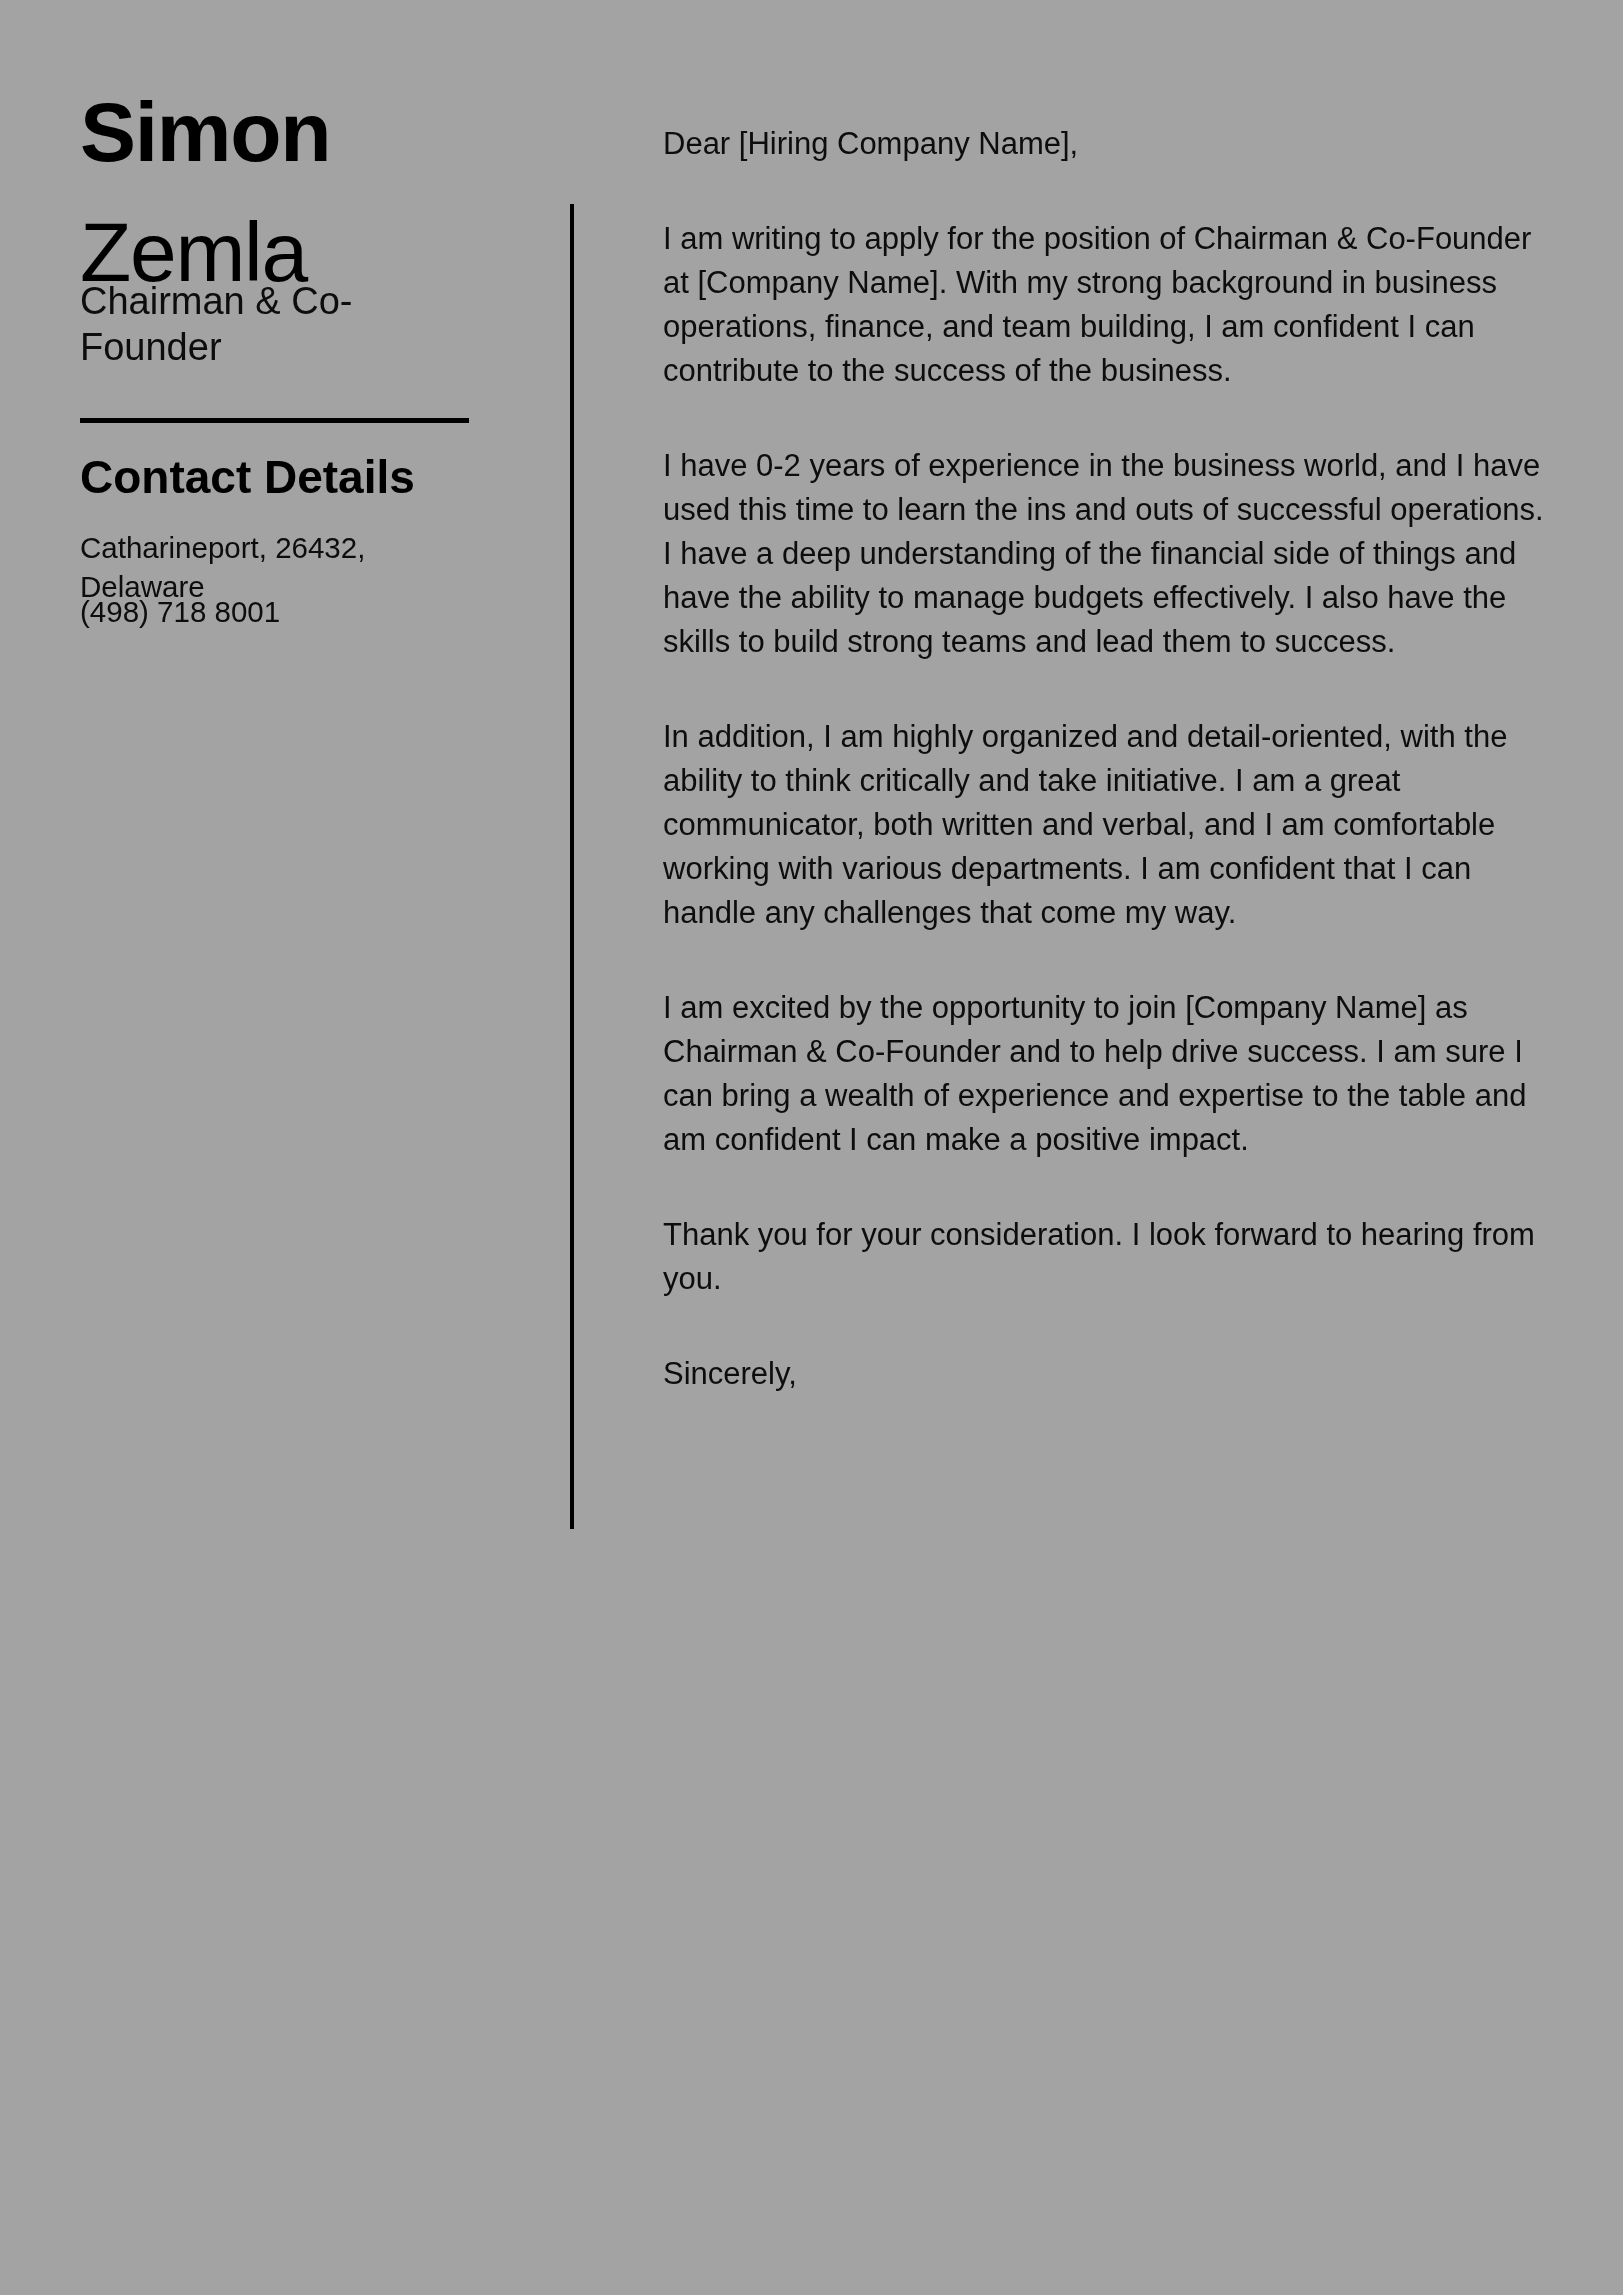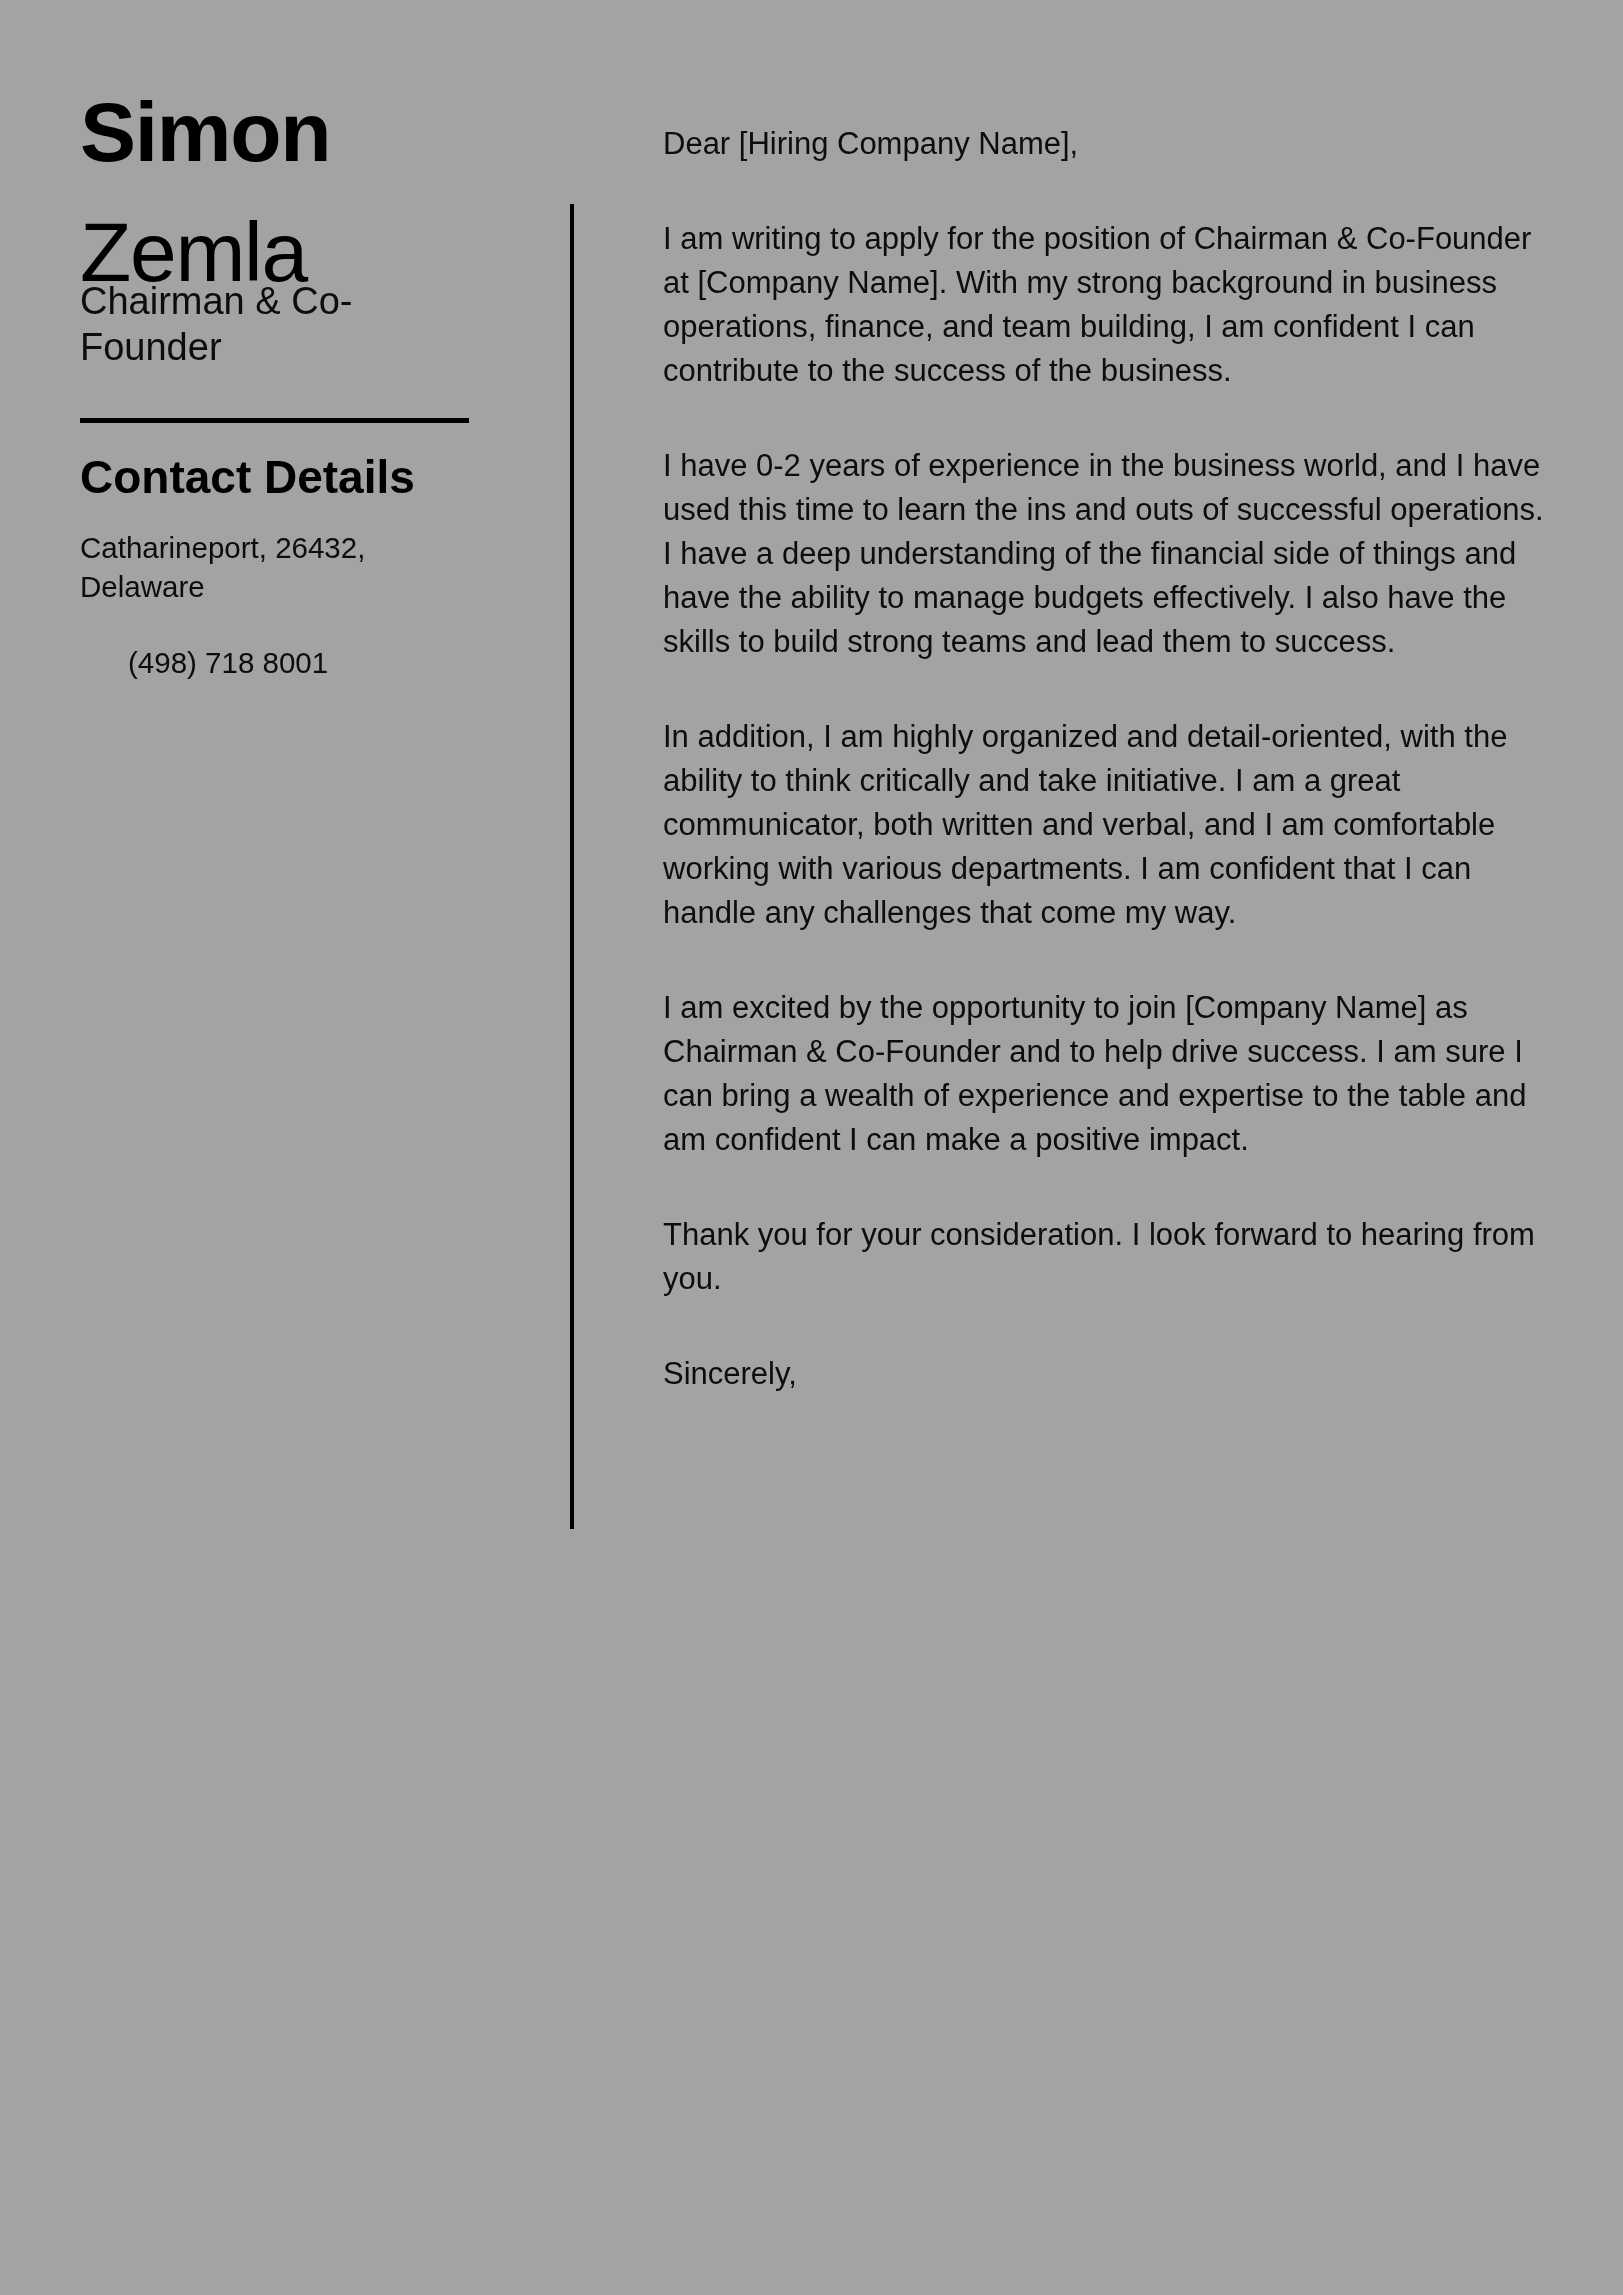--- a/index.html
+++ b/index.html
@@ -57,21 +57,21 @@
   .contact-item {
     position:absolute;
     left:80px;
     width:393px;
     font-size:29.5px;
     line-height:39px;
     font-weight:400;
     color:#0d0d0d;
   }
   .contact-address { top:528px; }
-  .contact-phone   { top:643px;margin-left:48px; }
+  .contact-phone   { top:592px; }
   .contact-email   { top:678px; }
   .contact-email a {
     color:#0d0d0d;
     text-decoration:underline;
     text-decoration-thickness:2px;
     text-underline-offset:5.2px;
   }
 
   
   .vertical-rule {

